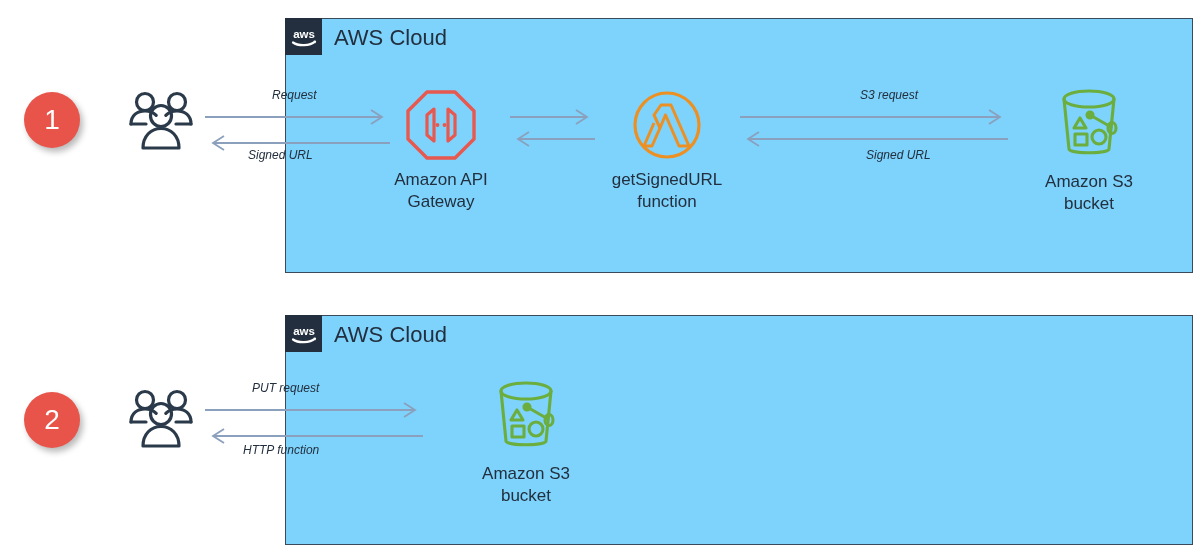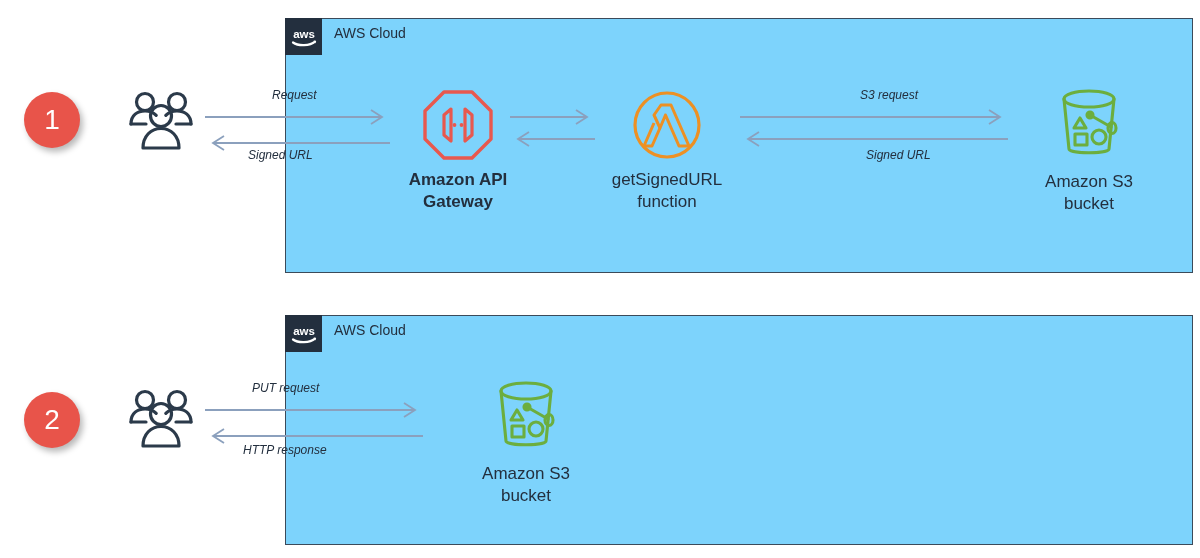--- a/index.html
+++ b/index.html
@@ -37,21 +37,21 @@
     left:-1px;top:-1px;
     width:37px;height:37px;
     background:#232f3e;
     display:flex;flex-direction:column;
     align-items:center;justify-content:center;
   }
   .aws-badge svg{display:block;}
   .panel-title{
     position:absolute;
     left:48px;top:6px;
-    font-size:14px;
+    font-size:22px;
     color:#232f3e;
     white-space:nowrap;
   }
 
   
   .node{position:absolute;text-align:center;}
   .node .glyph{display:block;margin:0 auto;}
   .node .caption{
     margin-top:7px;
     font-size:17px;
@@ -106,21 +106,21 @@
 
   <svg class="arrow-svg" style="left:205px;top:105px;" width="185" height="50">
     <line x1="0" y1="12" x2="176" y2="12" stroke="#8ba0bd" stroke-width="1.8"></line>
     <polyline points="166,5 177,12 166,19" stroke="#8ba0bd" stroke-width="1.8" fill="none"></polyline>
     <line x1="9" y1="38" x2="185" y2="38" stroke="#8ba0bd" stroke-width="1.8"></line>
     <polyline points="19,31 8,38 19,45" stroke="#8ba0bd" stroke-width="1.8" fill="none"></polyline>
   </svg>
   <div class="arrow-label" style="left:272px;top:88px;">Request</div>
   <div class="arrow-label" style="left:248px;top:148px;">Signed URL</div>
 
-  <div class="node" style="left:388px;top:88px;width:140px;font-weight:bold;">
+  <div class="node" style="left:371px;top:88px;width:140px;">
     <svg class="glyph" width="74" height="74" viewBox="0 0 74 74" fill="none">
       <polygon points="23,4 51,4 70,23 70,51 51,70 23,70 4,51 4,23" stroke="#e8584e" stroke-width="3.4" fill="none" stroke-linejoin="round"></polygon>
       <path d="M30 21 L23 27 L23 47 L30 53 Z" stroke="#e8584e" stroke-width="3.2" fill="none" stroke-linejoin="round"></path>
       <path d="M44 21 L51 27 L51 47 L44 53 Z" stroke="#e8584e" stroke-width="3.2" fill="none" stroke-linejoin="round"></path>
       <circle cx="33.5" cy="37" r="1.9" fill="#e8584e"></circle>
       <circle cx="40.5" cy="37" r="1.9" fill="#e8584e"></circle>
     </svg>
     <div class="caption">Amazon API
 Gateway</div>
   </div>
@@ -194,21 +194,21 @@
     <div class="panel-title">AWS Cloud</div>
   </div>
 
   <svg class="arrow-svg" style="left:205px;top:398px;" width="218" height="50">
     <line x1="0" y1="12" x2="209" y2="12" stroke="#8ba0bd" stroke-width="1.8"></line>
     <polyline points="199,5 210,12 199,19" stroke="#8ba0bd" stroke-width="1.8" fill="none"></polyline>
     <line x1="9" y1="38" x2="218" y2="38" stroke="#8ba0bd" stroke-width="1.8"></line>
     <polyline points="19,31 8,38 19,45" stroke="#8ba0bd" stroke-width="1.8" fill="none"></polyline>
   </svg>
   <div class="arrow-label" style="left:252px;top:381px;text-align:right;">PUT request</div>
-  <div class="arrow-label" style="left:243px;top:443px;">HTTP response</div>
+  <div class="arrow-label" style="left:243px;top:443px;">HTTP function</div>
 
   <div class="node" style="left:447px;top:378px;width:158px;">
     <svg class="glyph" width="80" height="78" viewBox="0 0 80 78" fill="none" stroke="#6cae3e" stroke-width="3.1" stroke-linejoin="round" stroke-linecap="round">
       <ellipse cx="40" cy="13" rx="25" ry="8"></ellipse>
       <path d="M15 13 L20 63 C20 68 60 68 60 63 L65 13"></path>
       <polygon points="31,32 37,42 25,42"></polygon>
       <rect x="26" y="48" width="12" height="11"></rect>
       <circle cx="50" cy="51" r="7"></circle>
       <path d="M41 29 L62 41"></path>
       <circle cx="41" cy="29" r="3" fill="#6cae3e"></circle>

